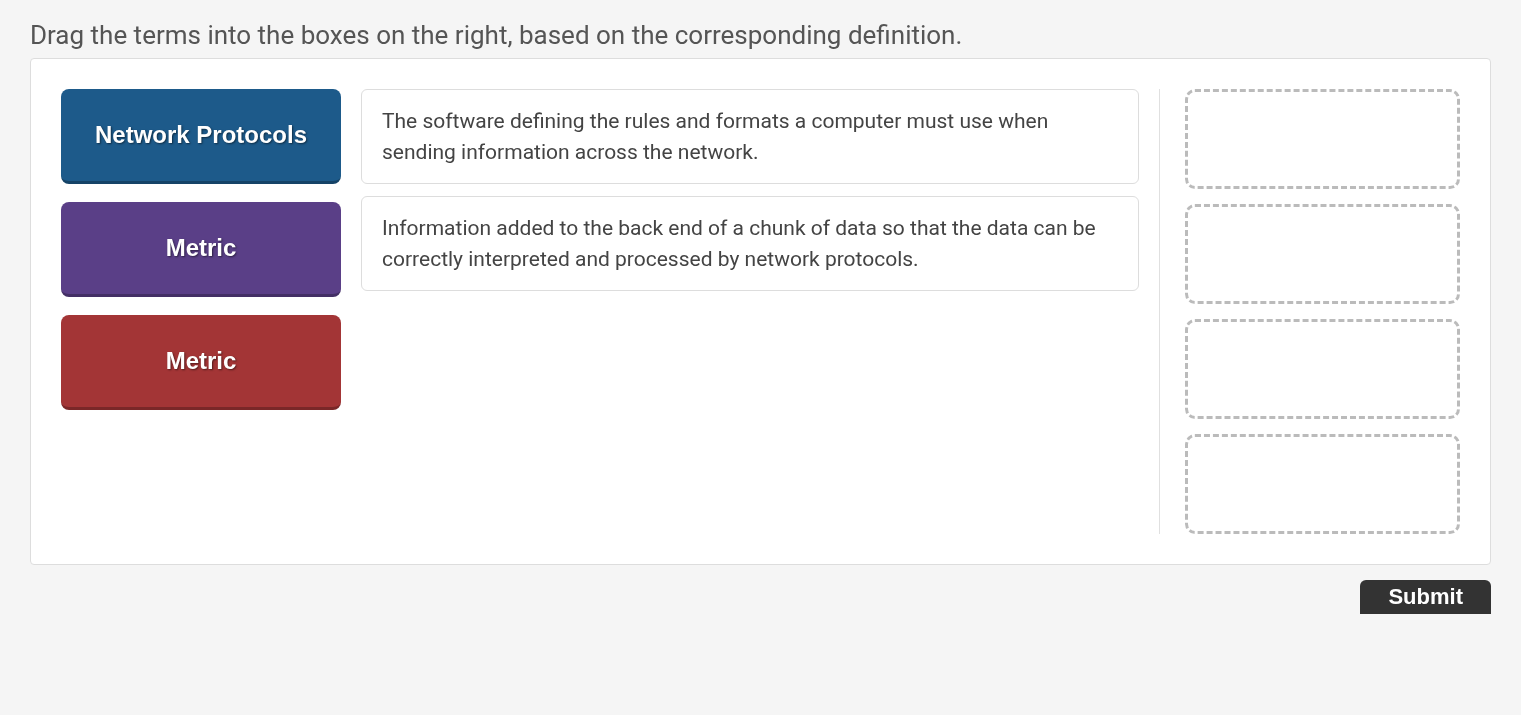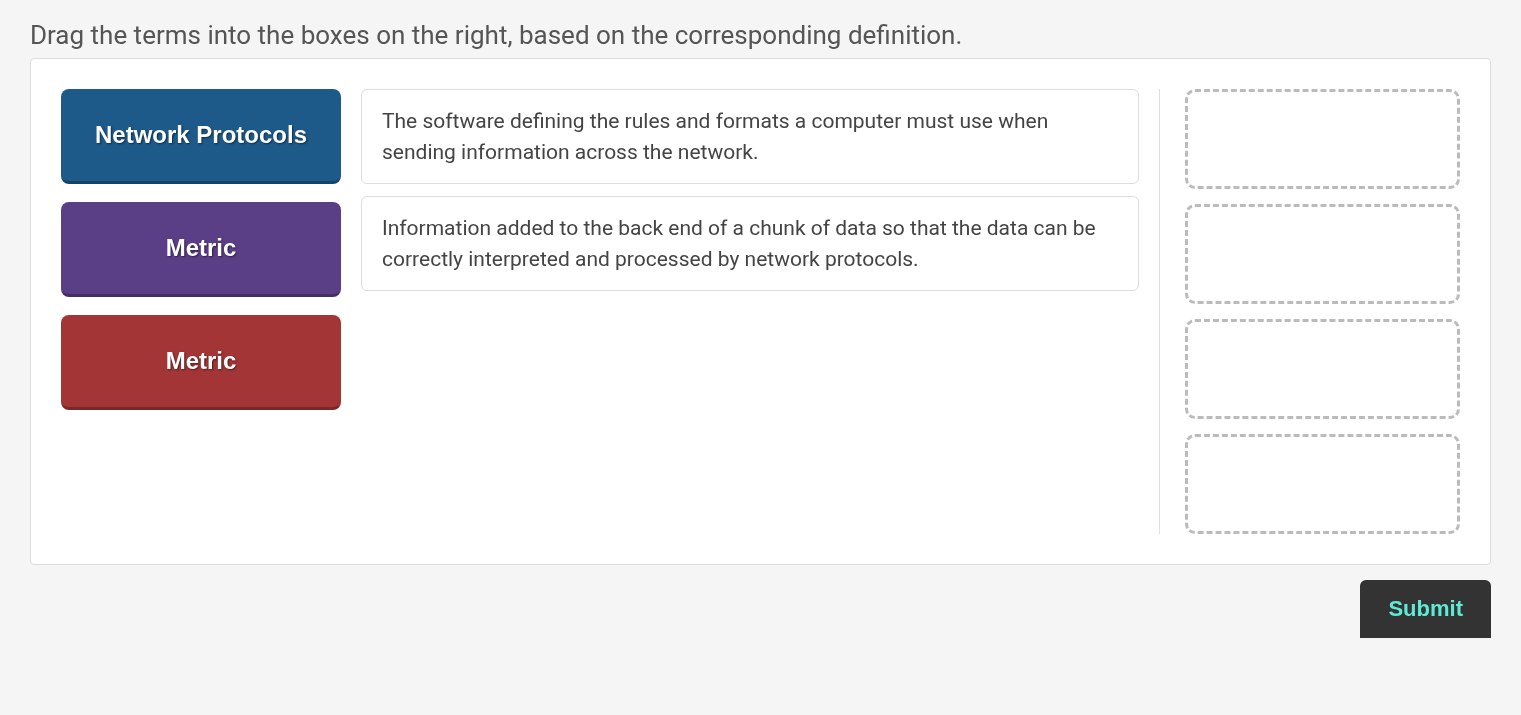--- a/index.html
+++ b/index.html
@@ -88,24 +88,24 @@
       background: transparent;
     }
 
     .footer {
       display: flex;
       justify-content: flex-end;
       margin-top: 15px;
     }
     .submit-btn {
       background: #333;
-      color: #5eead4;
+      color: #ffffff;
       font-size: 22px;
       font-weight: 600;
-      padding: 16px 28px;
+      padding: 4px 28px;
       border: none;
       border-top-left-radius: 6px;
       border-top-right-radius: 6px;
       cursor: pointer;
     }
   </style>
 </head>
 <body>
 
 <p class="instruction">Drag the terms into the boxes on the right, based on the corresponding definition.</p>

